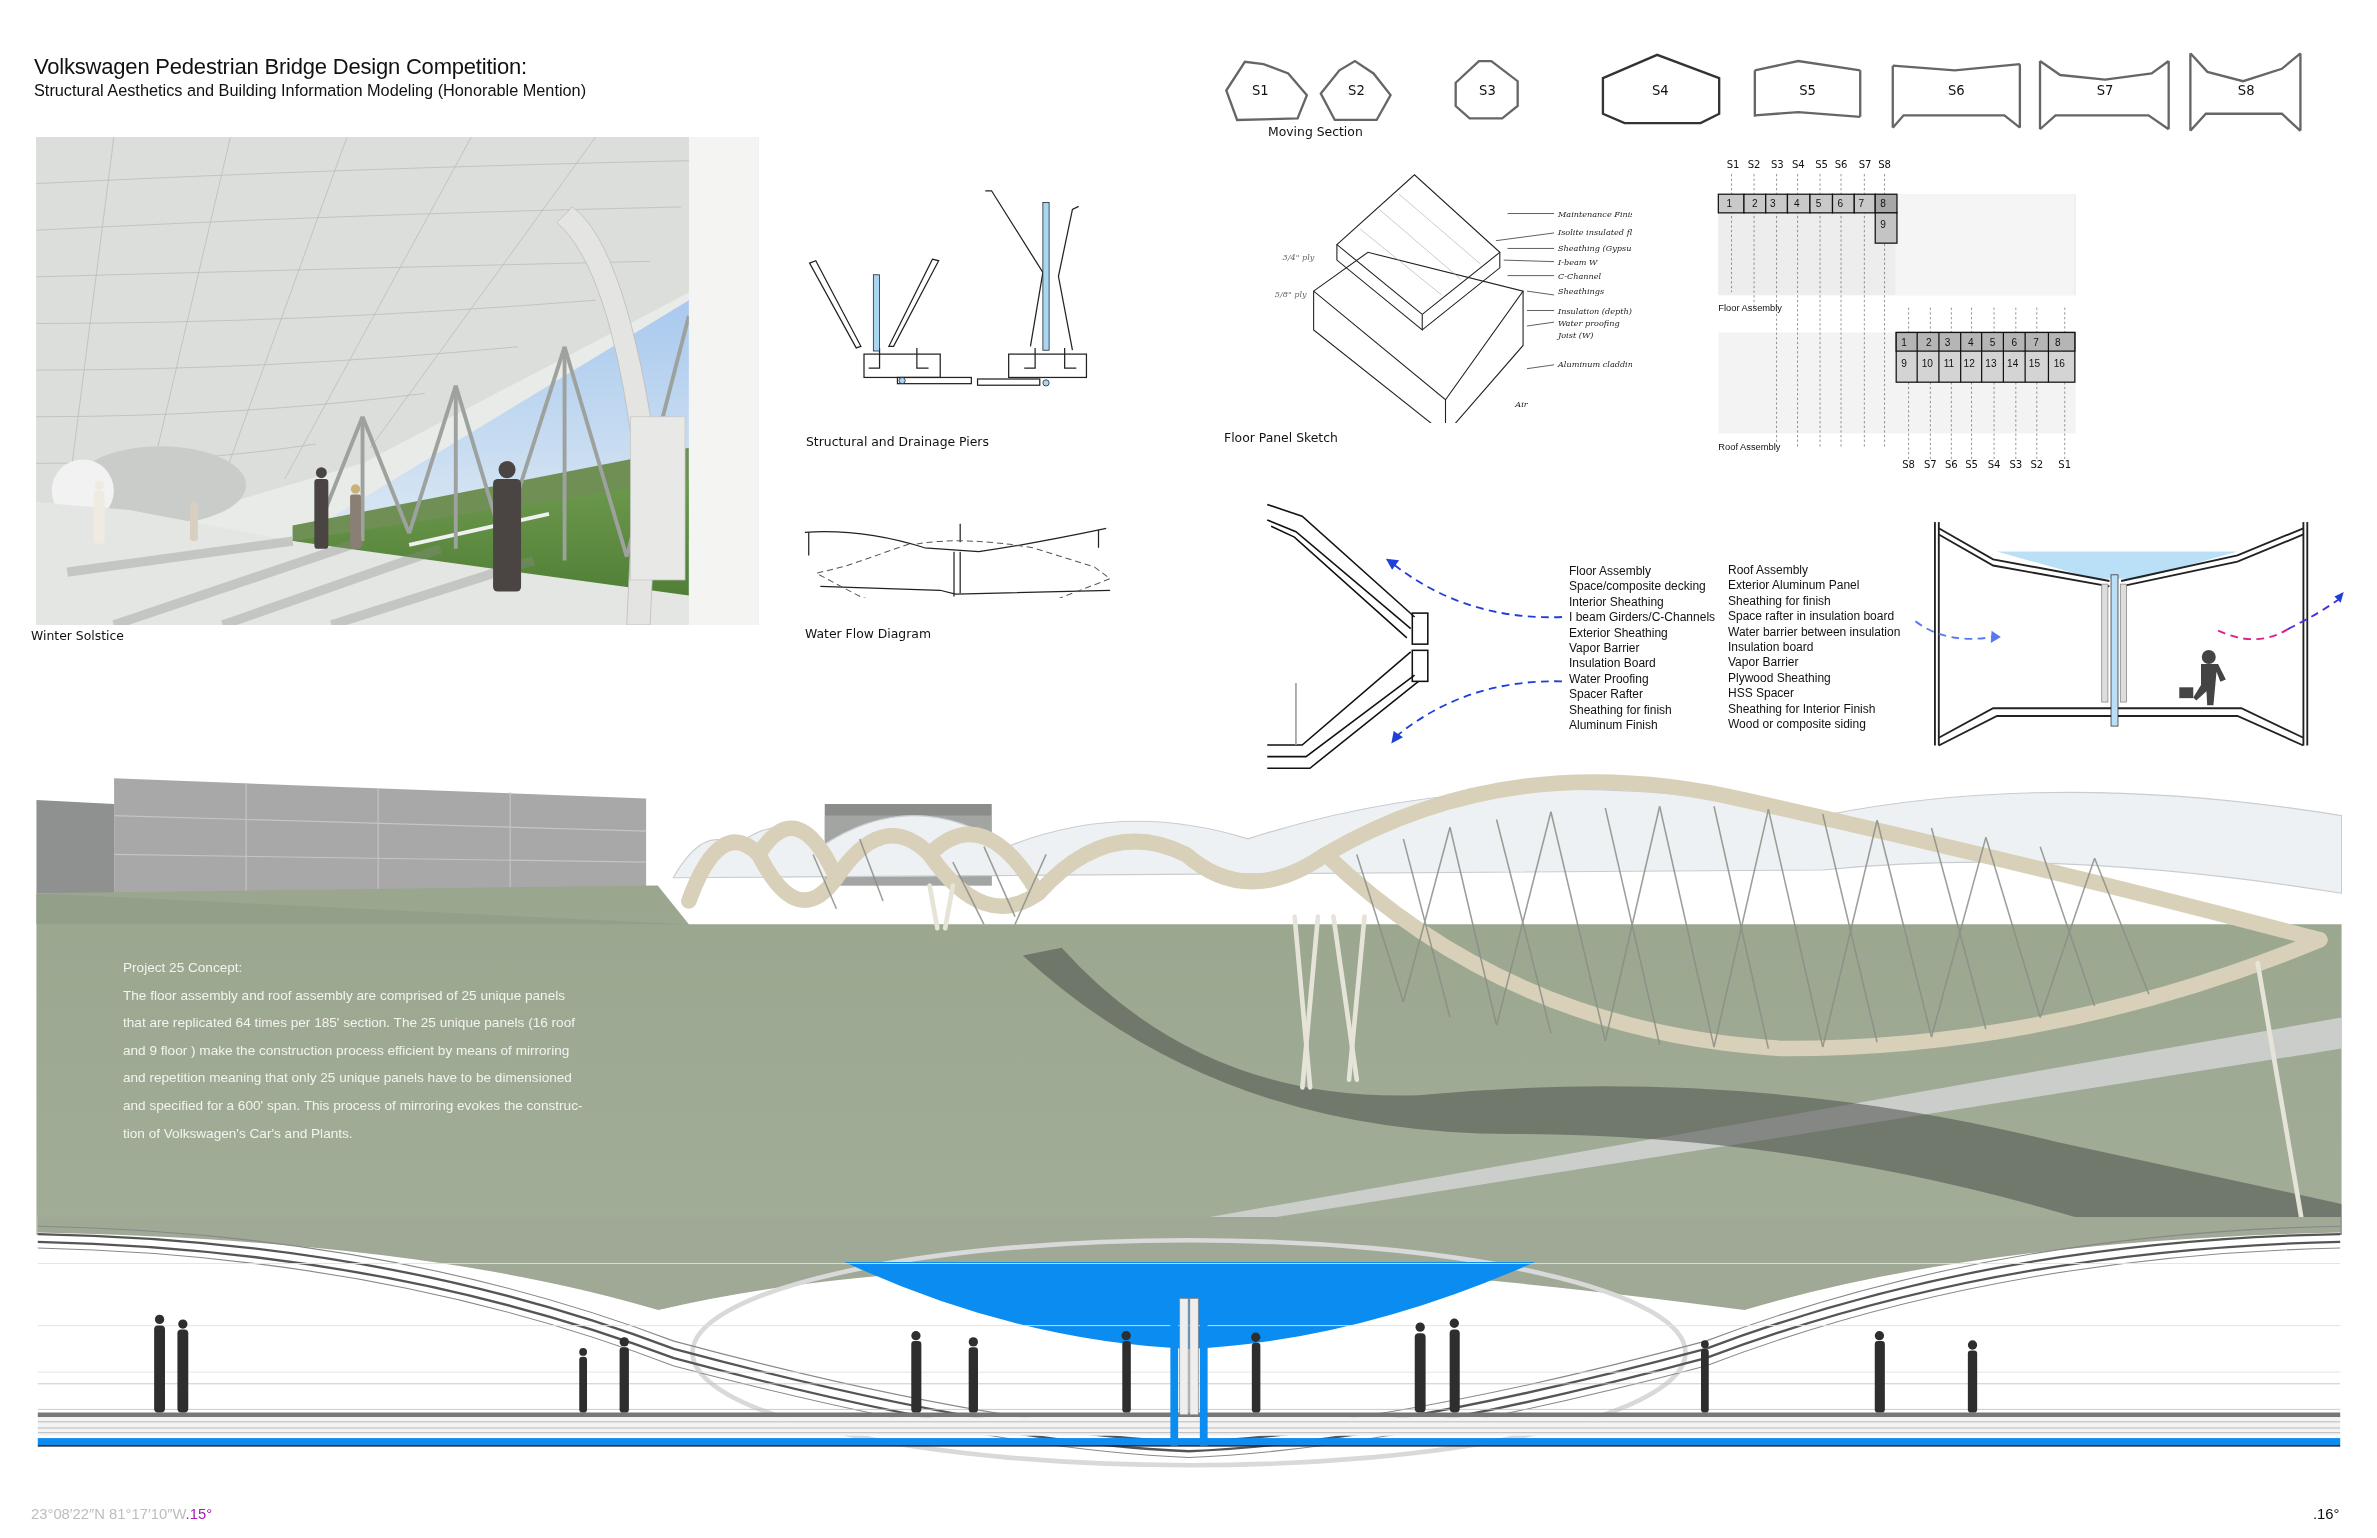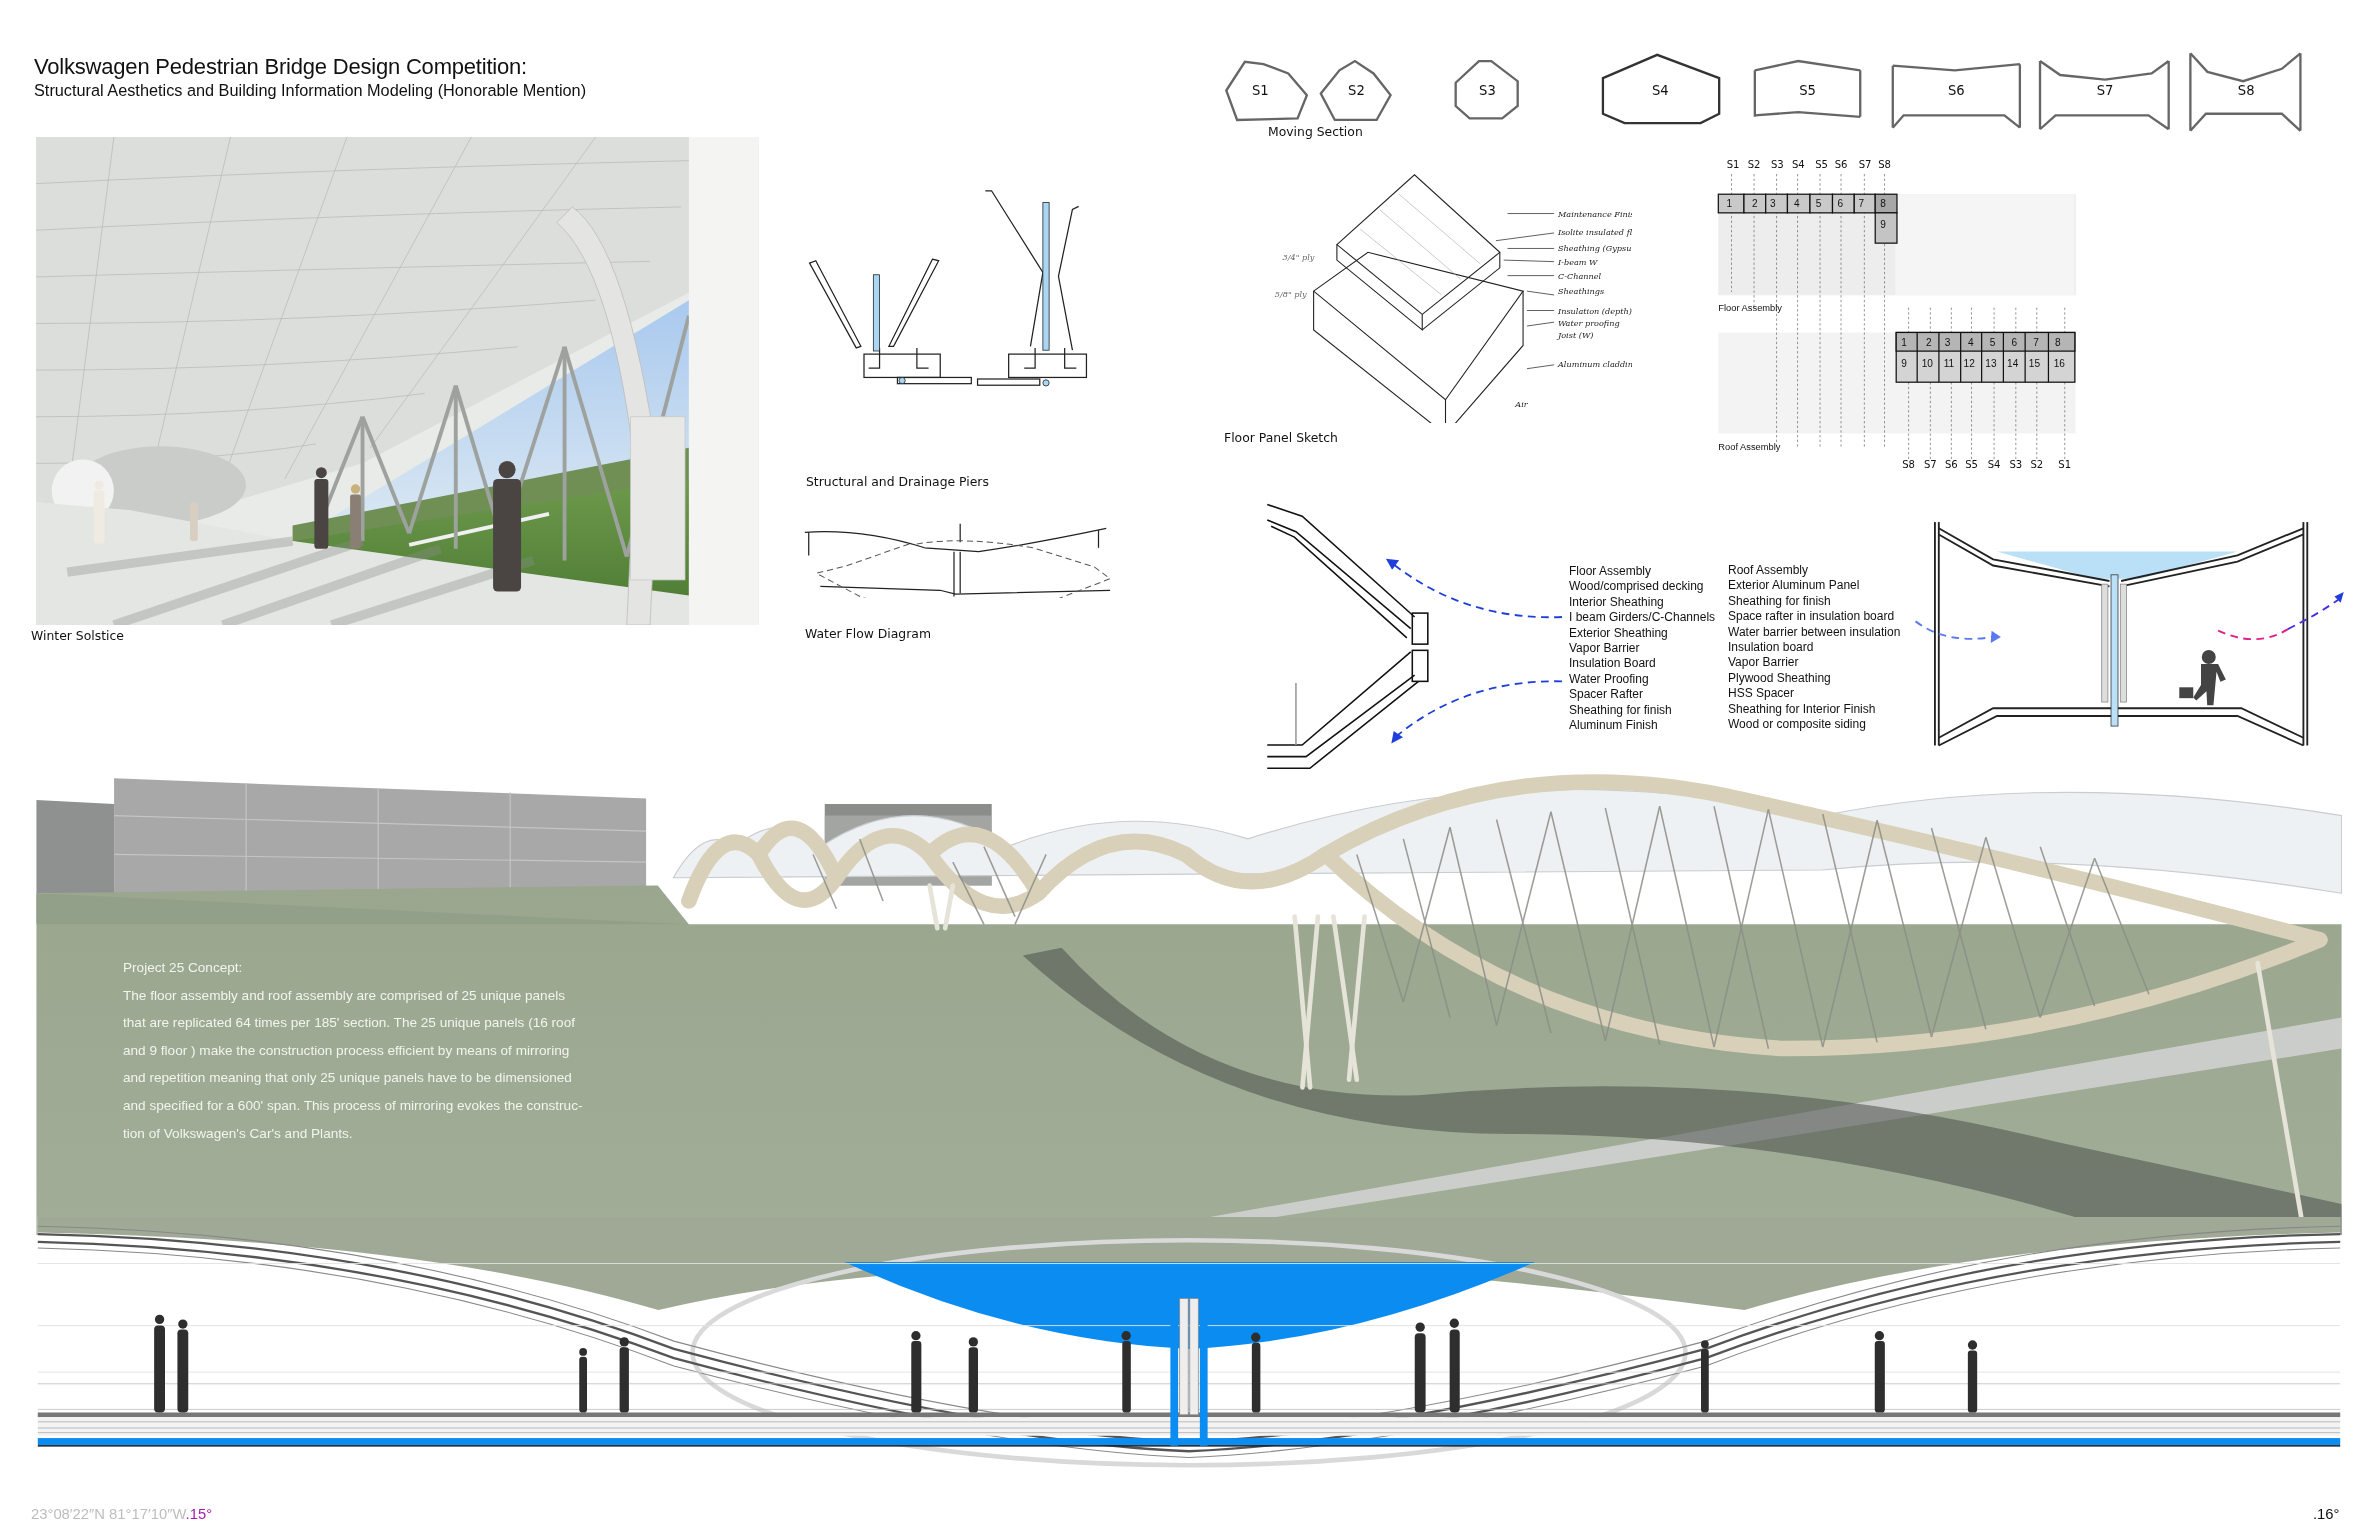--- a/index.html
+++ b/index.html
@@ -120,21 +120,21 @@
       <rect x="218" y="252" width="80" height="8"></rect>
       <path d="M278,238 L292,238 L292,212"></path>
         <path d="M330,238 L345,238 L330,238 L330,212"></path>
     </g>
     <rect x="84" y="118" width="8" height="98" fill="#a9d6f3" stroke="#222"></rect>
     <rect x="302" y="25" width="8" height="190" fill="#a9d6f3" stroke="#222"></rect>
     <circle cx="121" cy="254" r="4" fill="#a9d6f3" stroke="#222"></circle>
     <circle cx="306" cy="257" r="4" fill="#a9d6f3" stroke="#222"></circle>
   </svg>
 </div>
-<div class="abs caption" style="left:806px; top:434px;margin-top:40px;">Structural and Drainage Piers</div>
+<div class="abs caption" style="left:806px; top:434px;">Structural and Drainage Piers</div>
 
 <div class="abs" style="left:800px; top:513px; width:342px; height:85px;">
   <svg width="342" height="85" viewBox="0 0 440 110">
     <g fill="none" stroke="#222" stroke-width="1.6">
       <path d="M5,25 Q80,20 160,45 L230,50 Q300,40 395,20"></path>
       <path d="M25,95 L180,100 L200,105 L400,100"></path>
       <line x1="198" y1="50" x2="198" y2="108"></line>
         <line x1="206" y1="50" x2="206" y2="104"></line>
       <line x1="10" y1="25" x2="10" y2="55"></line>
         <line x1="385" y1="22" x2="385" y2="45"></line>
@@ -346,21 +346,21 @@
       <path d="M385,165 Q260,170 165,95"></path>
       <path d="M385,248 Q260,245 170,320"></path>
     </g>
     <polygon points="158,90 175,92 166,104" fill="#1f3fdc"></polygon>
     <polygon points="165,328 168,312 180,320" fill="#1f3fdc"></polygon>
   </svg>
 </div>
 
 <div class="abs spec-list" style="left:1569px; top:564px;">
   <div>Floor Assembly</div>
-  <div>Wood/comprised decking</div>
+  <div>Space/composite decking</div>
   <div>Interior Sheathing</div>
   <div>I beam Girders/C-Channels</div>
   <div>Exterior Sheathing</div>
   <div>Vapor Barrier</div>
   <div>Insulation Board</div>
   <div>Water Proofing</div>
   <div>Spacer Rafter</div>
   <div>Sheathing for finish</div>
   <div>Aluminum Finish</div>
 </div>

